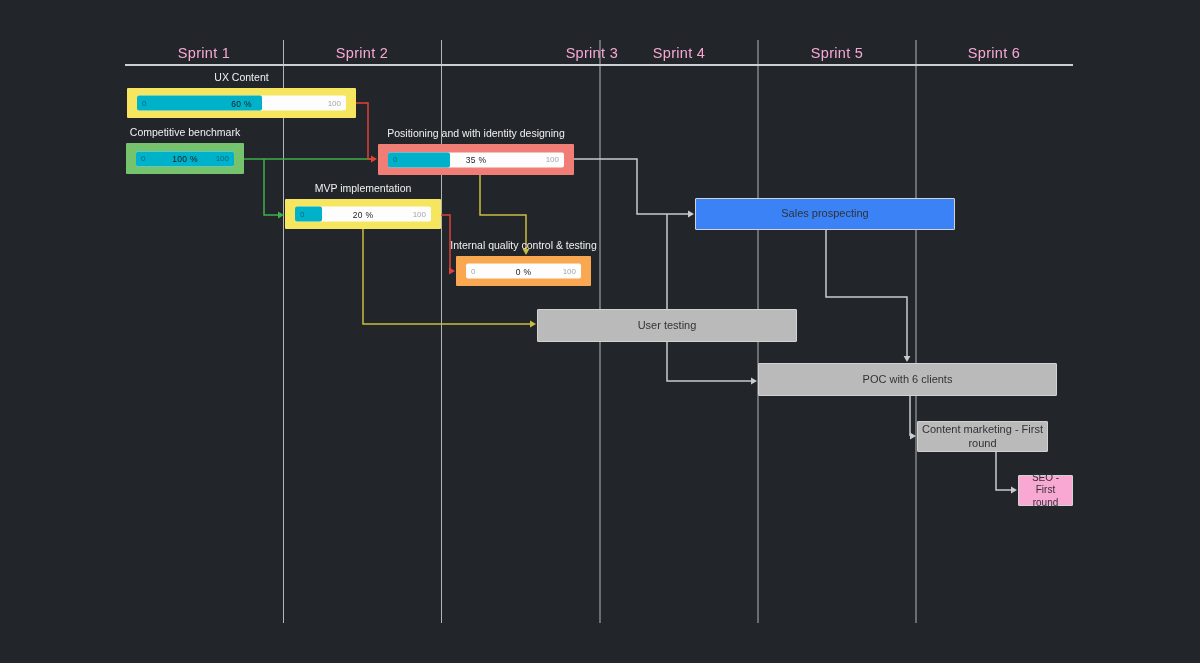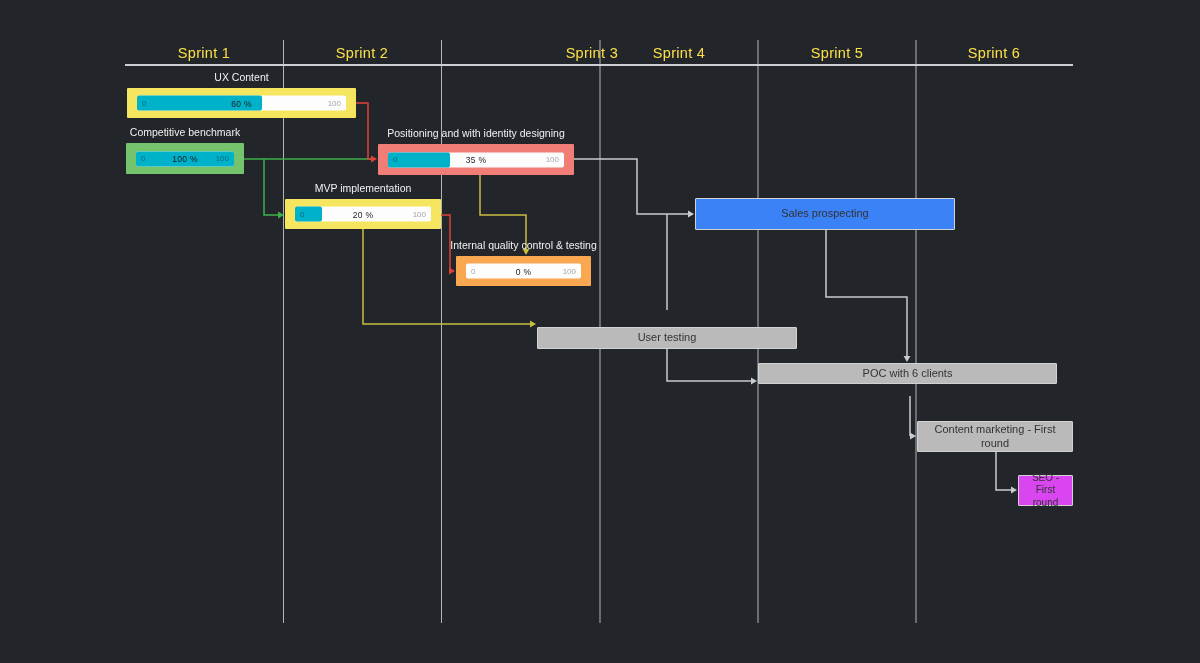--- a/index.html
+++ b/index.html
@@ -1,19 +1,19 @@
 <!DOCTYPE html>
 <html><head>
 <meta charset="utf-8">
 <style>
   html,body{margin:0;padding:0;background:#22262a;}
   #canvas{position:relative;width:1200px;height:663px;background:#22262a;
           font-family:"Liberation Sans",sans-serif;overflow:hidden;}
   #lines{position:absolute;left:0;top:0;width:1200px;height:663px;}
-  .sprint-label{position:absolute;width:150px;text-align:center;color:#fde047;
+  .sprint-label{position:absolute;width:150px;text-align:center;color:#f9a8d4;
                 font-size:14.5px;letter-spacing:.3px;}
   .task{position:absolute;box-sizing:border-box;border-radius:1px;}
   .task.plain{background:#bababa;border:1px solid #d2d2d2;display:flex;align-items:center;
               justify-content:center;text-align:center;color:#313335;font-size:11px;
               line-height:1.25;padding:0 3px;}
   .task-title{position:absolute;width:320px;text-align:center;color:#f0f1f2;
               font-size:10.5px;white-space:nowrap;height:14px;}
   .track{position:absolute;left:10px;right:10px;top:50%;transform:translateY(-50%);
          height:15px;background:#fdfdfe;border-radius:2px;}
   .fill{position:absolute;left:0;top:0;bottom:0;background:#00b1ca;border-radius:2px;}
@@ -132,26 +132,26 @@
         <div class="track" style="background: rgb(253, 253, 254);">
           <div class="fill" style="width: 0%; background: rgb(0, 177, 202);"></div>
           <span class="tnum min">0</span>
           <span class="tpct">0 %</span>
           <span class="tnum max">100</span>
         </div>
       </div>
       <div class="task plain" style="left: 695px; top: 198px; width: 260px; height: 32px; background: #3b82f6;">
         <span>Sales prospecting</span>
       </div>
-      <div class="task plain" style="left: 537px; top: 327px; width: 260px; height: 22px; background: rgb(186, 186, 186);">
+      <div class="task plain" style="left: 537px; top: 309px; width: 260px; height: 33px; background: rgb(186, 186, 186);">
         <span>User testing</span>
       </div>
-      <div class="task plain" style="left: 758px; top: 363px; width: 299px; height: 21px; background: rgb(186, 186, 186);">
+      <div class="task plain" style="left: 758px; top: 363px; width: 299px; height: 33px; background: rgb(186, 186, 186);">
         <span>POC with 6 clients</span>
       </div>
-      <div class="task plain" style="left: 917px; top: 421px; width: 156px; height: 31px; background: rgb(186, 186, 186);">
+      <div class="task plain" style="left: 917px; top: 421px; width: 131px; height: 31px; background: rgb(186, 186, 186);">
         <span>Content marketing - First round</span>
       </div>
-      <div class="task plain" style="left: 1018px; top: 475px; width: 55px; height: 31px; background: #d946ef; font-size: 10px;">
+      <div class="task plain" style="left: 1018px; top: 475px; width: 55px; height: 31px; background: #f9a8d4; font-size: 10px;">
         <span>SEO - First round</span>
       </div>
     </div>
 </div>
 
 </body></html>

